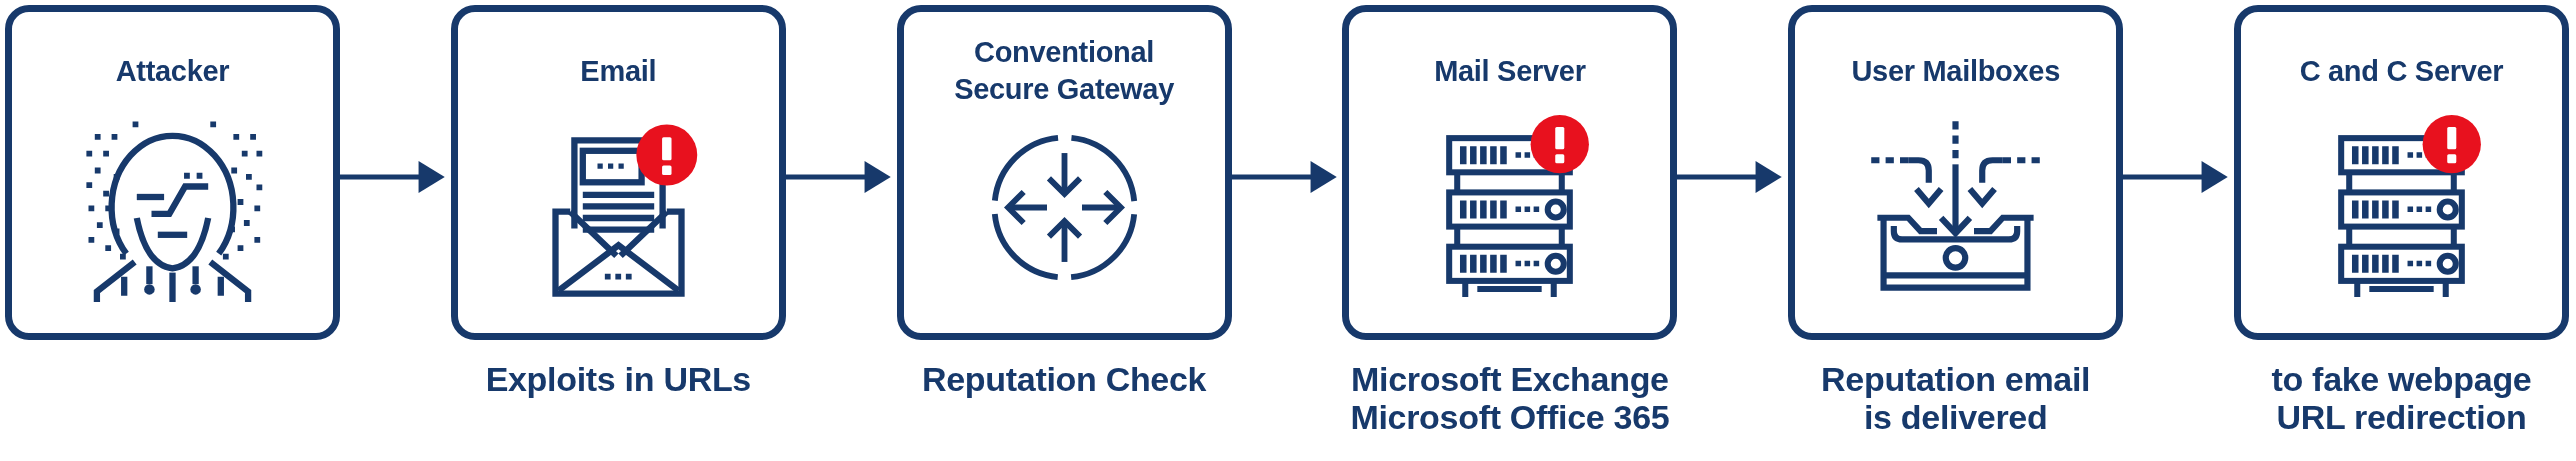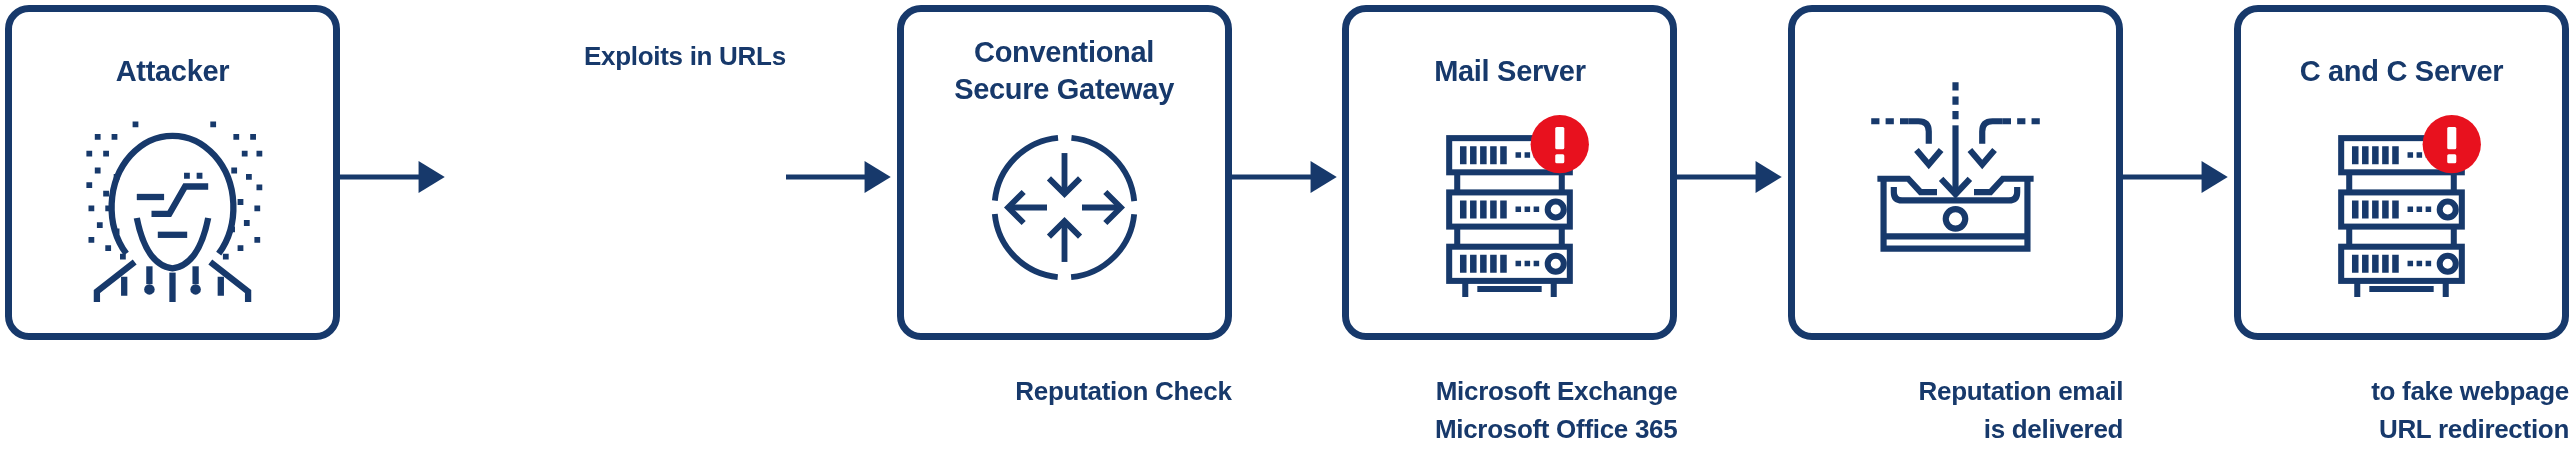--- a/index.html
+++ b/index.html
@@ -27,22 +27,22 @@
   .title{
     height:78px;display:flex;flex-direction:column;justify-content:center;
     text-align:center;font-size:29px;font-weight:700;line-height:37px;
     letter-spacing:-0.3px;color:var(--navy);
   }
   .icon-wrap{
     flex:1;display:flex;align-items:center;justify-content:center;
     margin-bottom:28px;
   }
   .caption{
-    margin-top:32px;text-align:right;
-    font-size:26px;font-weight:700;line-height:38px;
+    margin-top:20px;text-align:center;
+    font-size:34px;font-weight:700;line-height:38px;
     letter-spacing:-0.3px;color:var(--navy);
   }
   .caption span, .title span{display:block;}
   .arrow{
     flex:1 1 auto;margin-top:154px;height:36px;
     display:flex;align-items:center;
   }
   .arrow svg{width:100%;height:36px;display:block;}
   .arrow line{stroke:var(--navy);stroke-width:5;}
   .arrow polygon{fill:var(--navy);}
@@ -98,20 +98,43 @@
   </div>
 
   <div class="arrow">
     <svg viewBox="0 0 110 36" preserveAspectRatio="none">
       <line x1="0" y1="18" x2="82" y2="18"></line>
       <polygon points="78,2 104,18 78,34"></polygon>
     </svg>
   </div>
 
   <div class="stage">
+    <div class="box">
+      <div class="title">
+        <span>Email</span>
+        <span></span>
+      </div>
+      <div class="icon-wrap">
+        <svg width="189" height="189" viewBox="0 0 180 180">
+          <path class="ink" d="M48 110 V26 H132 V110"></path>
+          <rect class="ink" x="56" y="36" width="56" height="30"></rect>
+          <path class="fill" d="M70 48h5v5h-5z M80 48h5v5h-5z M90 48h5v5h-5z"></path>
+          <path class="ink" d="M56 78 H124 M56 89 H124 M56 100 H124 M56 111 H124"></path>
+          <path class="ink" d="M44 94 H30 V172 H150 V94 H136"></path>
+          <path class="ink" d="M44 94 L88 136 M136 94 L92 136"></path>
+          <path class="ink" d="M33 169 L90 126 L147 169"></path>
+          <path class="fill" d="M77 153h5.5v5.5h-5.5z M87 153h5.5v5.5h-5.5z M97 153h5.5v5.5h-5.5z"></path>
+          <g>
+            <circle class="badge-circle" cx="136" cy="40" r="29"></circle>
+            <rect class="badge-bang" x="131.5" y="23" width="9" height="22" rx="1.5"></rect>
+            <rect class="badge-bang" x="131.5" y="50" width="9" height="9" rx="1.5"></rect>
+          </g>
+        </svg>
+      </div>
+    </div>
     <div class="caption">
       <span>Exploits in URLs</span>
       <span></span>
     </div>
   </div>
 
   <div class="arrow">
     <svg viewBox="0 0 110 36" preserveAspectRatio="none">
       <line x1="0" y1="18" x2="82" y2="18"></line>
       <polygon points="78,2 104,18 78,34"></polygon>
@@ -187,20 +210,24 @@
 
   <div class="arrow">
     <svg viewBox="0 0 110 36" preserveAspectRatio="none">
       <line x1="0" y1="18" x2="82" y2="18"></line>
       <polygon points="78,2 104,18 78,34"></polygon>
     </svg>
   </div>
 
   <div class="stage">
     <div class="box">
+      <div class="title">
+        <span>User Mailboxes</span>
+        <span></span>
+      </div>
       <div class="icon-wrap">
         <svg width="185" height="185" viewBox="0 0 180 180">
           <path class="ink" d="M90 6 V14 M90 20 V28 M90 34 V42"></path>
           <path class="ink" d="M90 48 V112"></path>
           <path class="ink" d="M76 100 L90 115 L104 100"></path>
           <path class="ink" d="M8 44 H16 M22 44 H30 M36 44 H44"></path>
           <path class="ink" d="M44 44 H54 Q64 44 64 54 V66"></path>
           <path class="ink" d="M52 72 L64 86 L76 72"></path>
           <path class="ink" d="M164 44 H172 M150 44 H158 M136 44 H144"></path>
           <path class="ink" d="M136 44 H126 Q116 44 116 54 V66"></path>

